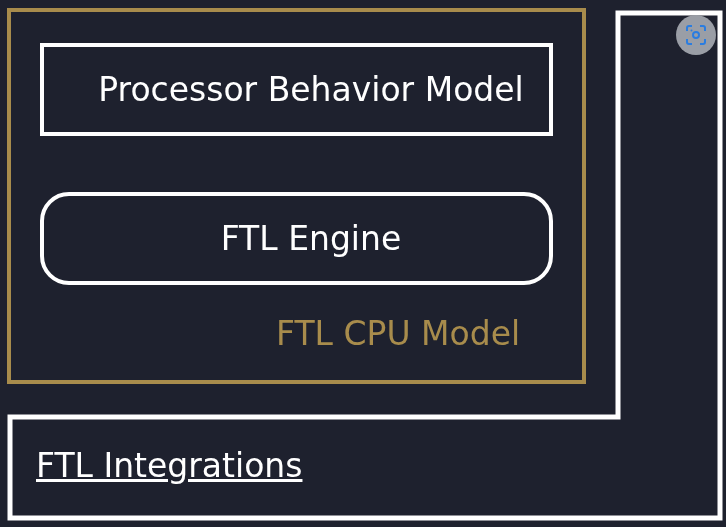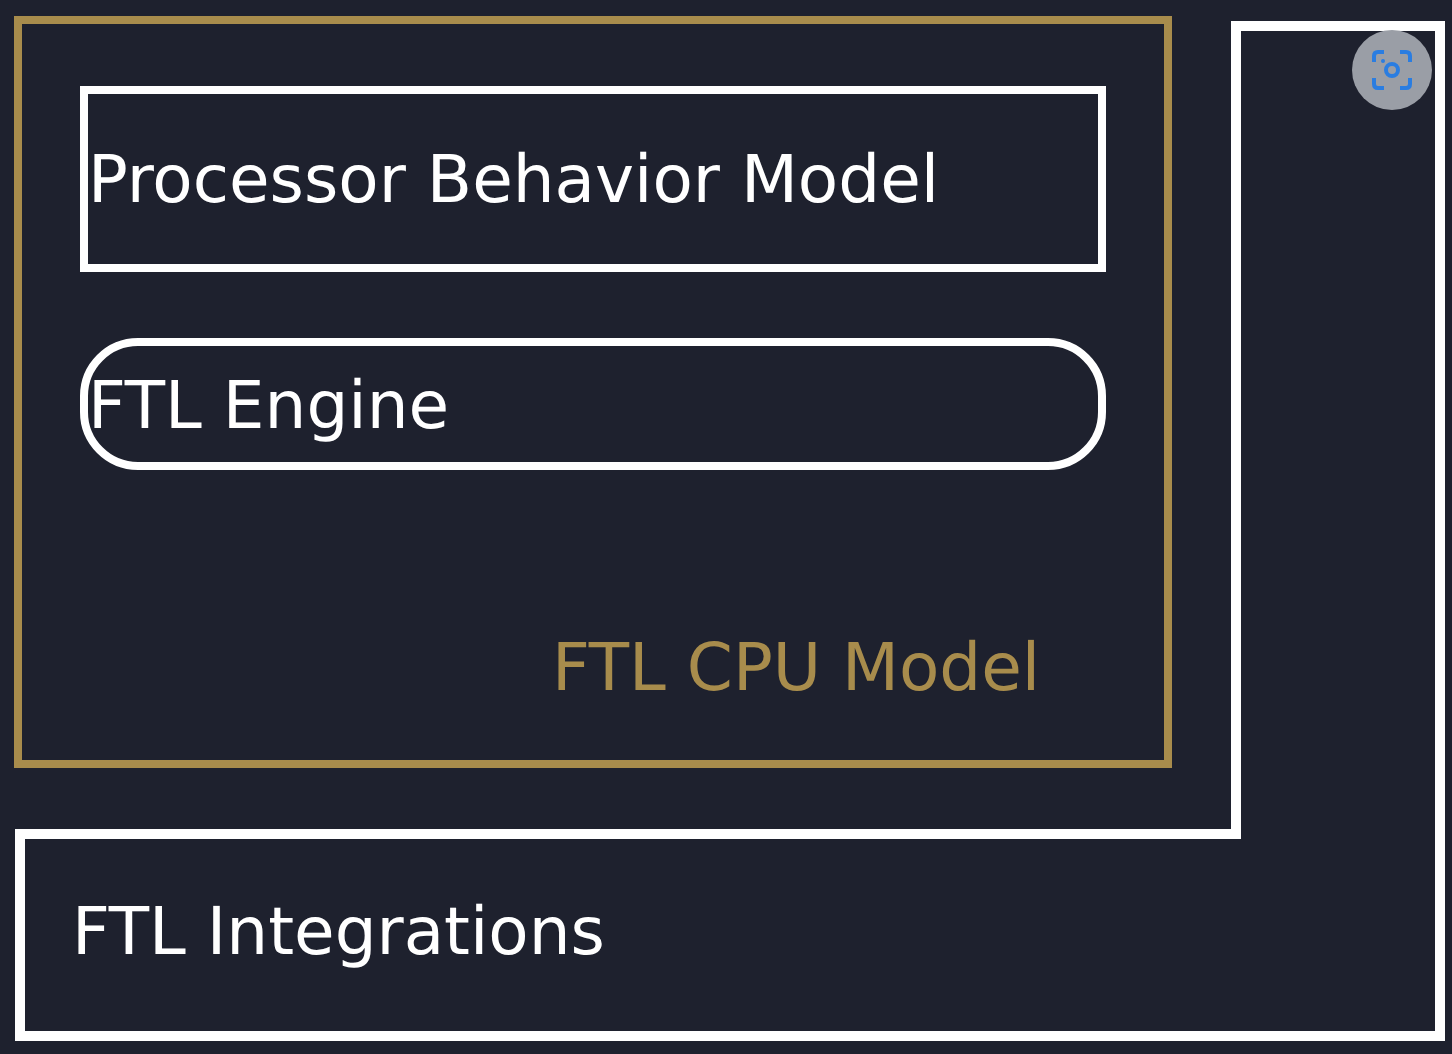--- a/index.html
+++ b/index.html
@@ -1,40 +1,40 @@
 <!DOCTYPE html>
 <html><head>
 <meta charset="utf-8">
 <style>
   html,body{margin:0;padding:0;}
   body{width:726px;height:527px;background:#1e212e;position:relative;overflow:hidden;font-family:"DejaVu Sans","Liberation Sans",sans-serif;}
   svg.frame{position:absolute;left:0;top:0;}
-  .box{position:absolute;box-sizing:border-box;border:4px solid #ffffff;display:flex;align-items:center;justify-content:flex-start;color:#ffffff;font-size:33px;}
+  .box{position:absolute;box-sizing:border-box;border:4px solid #ffffff;display:flex;align-items:center;justify-content:center;color:#ffffff;font-size:33px;padding-left:29px;}
   .label{position:absolute;font-size:33px;white-space:nowrap;}
   .lens{position:absolute;left:676px;top:15px;width:40px;height:40px;border-radius:50%;background:#9a9ea6;display:flex;align-items:center;justify-content:center;}
 </style>
 </head>
 <body>
 
 <svg class="frame" width="726" height="527">
   <path d="M618 13 L720 13 L720 518 L10 518 L10 417 L618 417 Z" fill="none" stroke="#ffffff" stroke-width="5"></path>
   <rect x="9" y="10" width="575" height="372" fill="none" stroke="#a88c4c" stroke-width="4"></rect>
 </svg>
 
 <div class="box" style="left:40px;top:43px;width:513px;height:93px;">
   <span>Processor Behavior Model</span>
 </div>
 
-<div class="box" style="left:40px;top:169px;width:513px;height:66px;border-radius:29px;">
+<div class="box" style="left:40px;top:192px;width:513px;height:93px;border-radius:29px;">
   <span>FTL Engine</span>
 </div>
 
 <div class="label" style="left:276px;top:314px;color:#a88c4c;">FTL CPU Model</div>
 
-<div class="label" style="left:36px;top:446px;color:#ffffff;">FTL Integrations</div>
+<div class="label" style="left:36px;top:446px;color:#ffffff;text-decoration:underline;">FTL Integrations</div>
 
 <div class="lens">
   <svg width="22" height="22" viewBox="0 0 22 22">
     <path d="M2 7 V4 Q2 2 4 2 H7 M15 2 H18 Q20 2 20 4 V7 M20 15 V18 Q20 20 18 20 H15 M7 20 H4 Q2 20 2 18 V15" fill="none" stroke="#2a7de1" stroke-width="2"></path>
     <circle cx="11" cy="11" r="3" fill="none" stroke="#2a7de1" stroke-width="2"></circle>
     <circle cx="6.5" cy="6.5" r="1" fill="#2a7de1"></circle>
   </svg>
 </div>
 
 </body></html>

